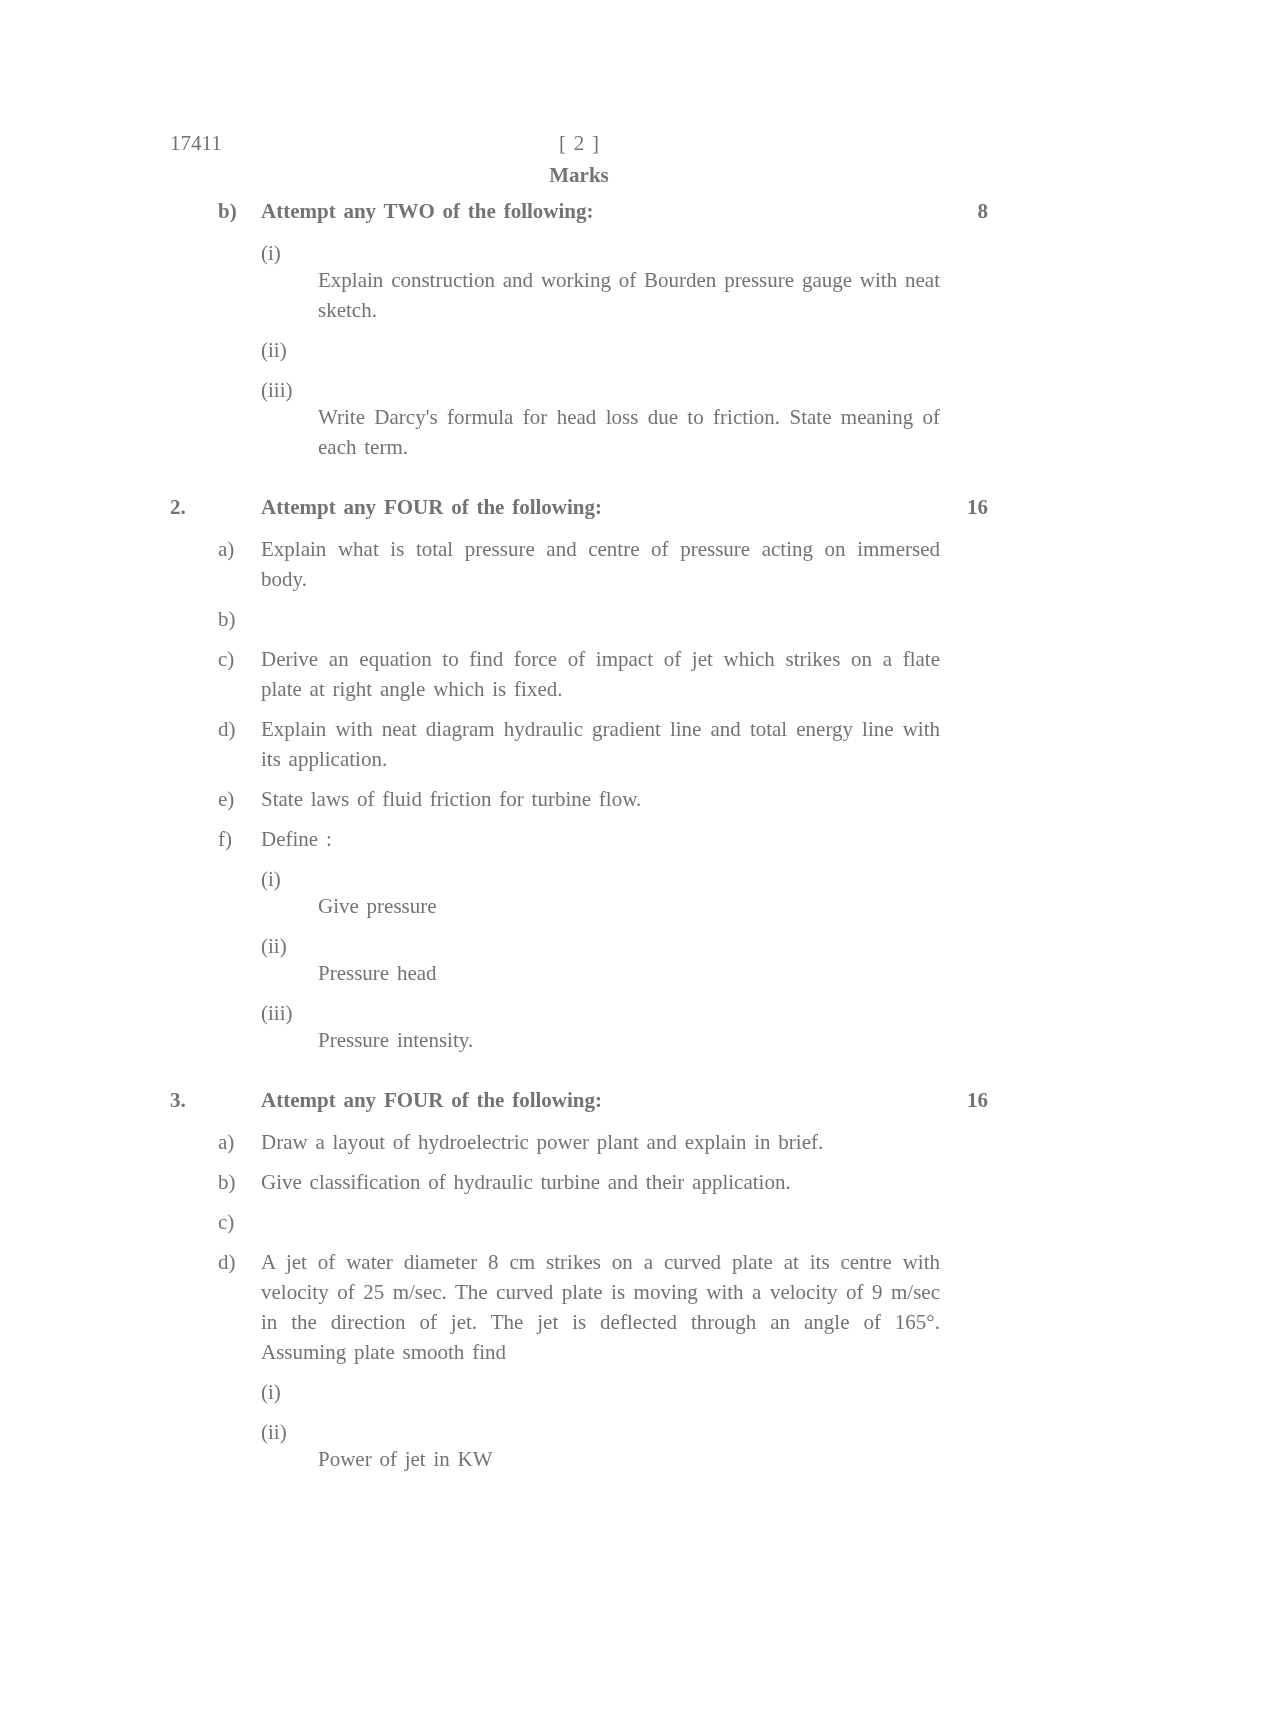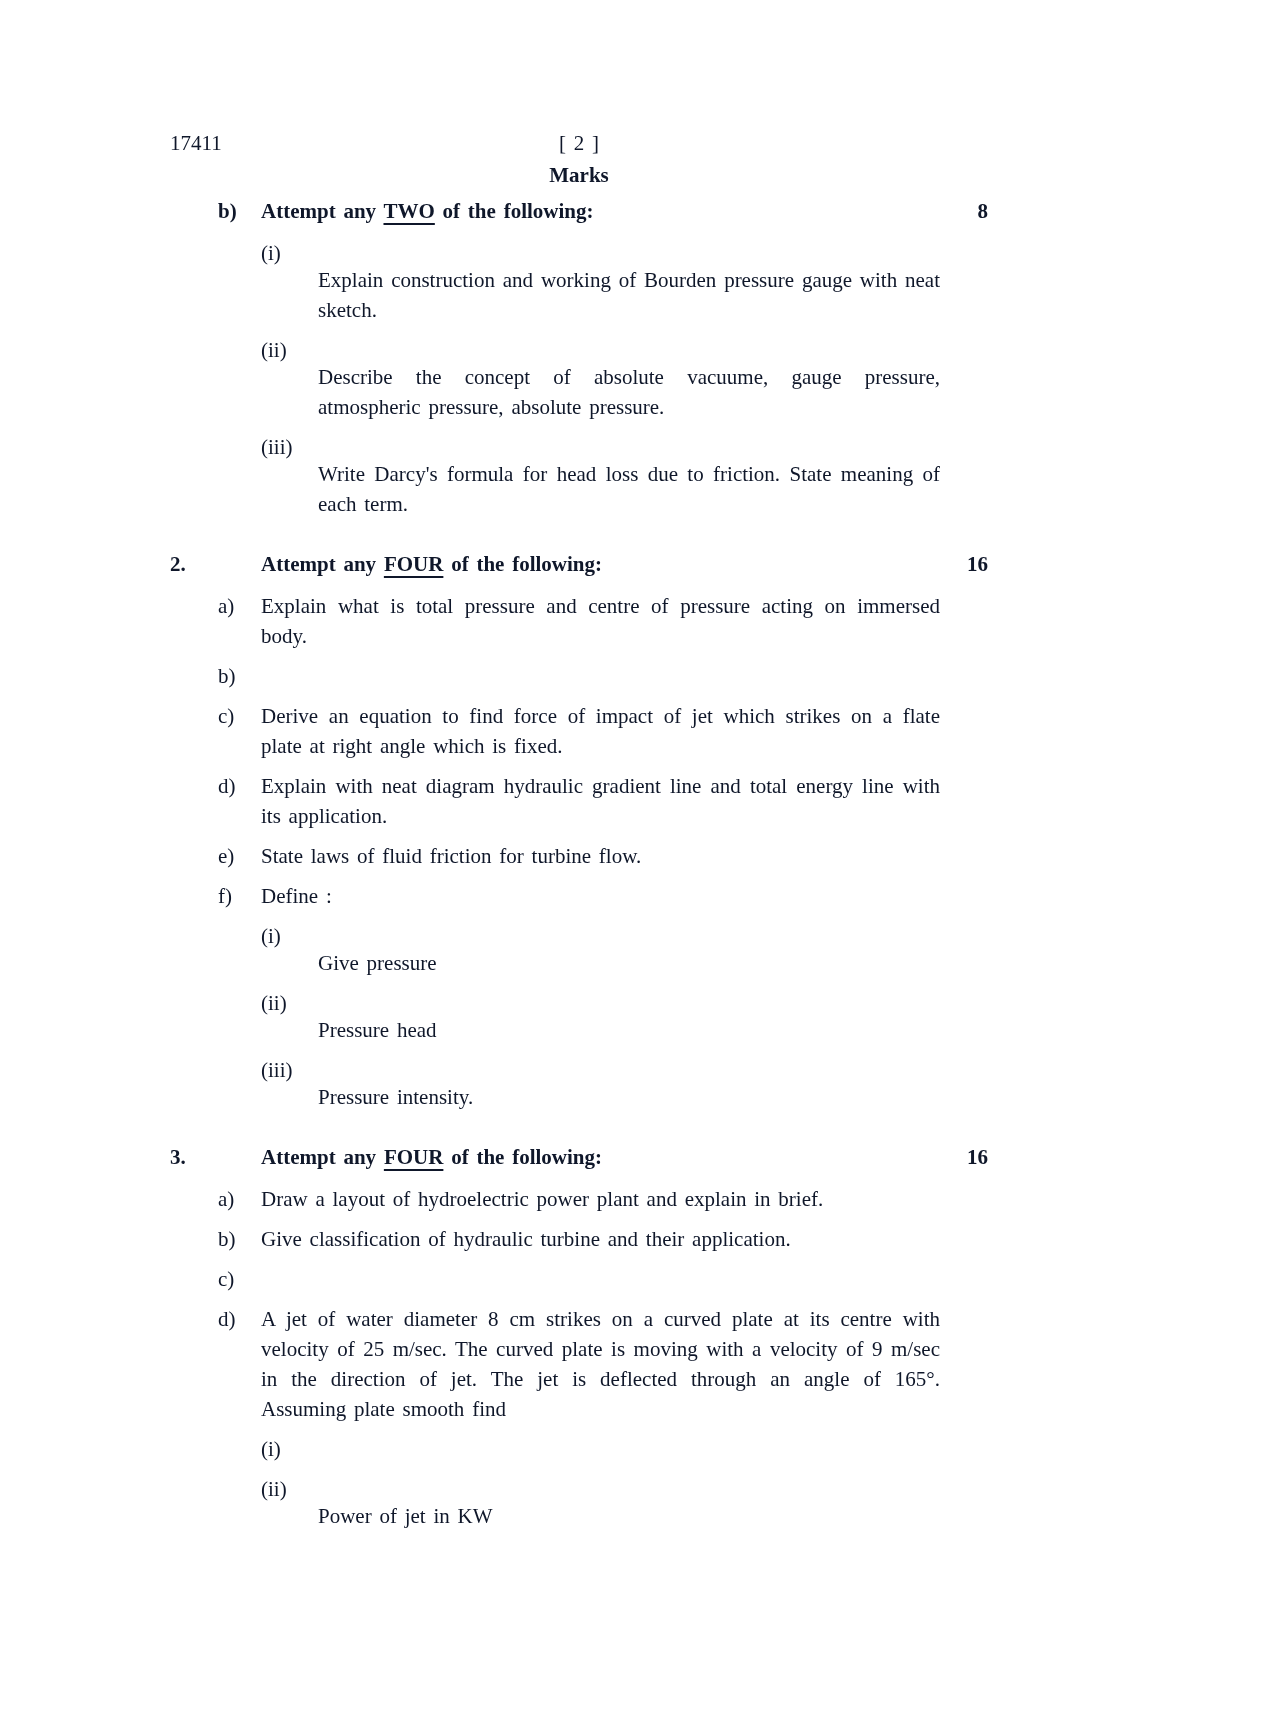--- a/index.html
+++ b/index.html
@@ -7,21 +7,21 @@
     padding: 0;
     background: #ffffff;
   }
   .page {
     position: relative;
     width: 1125px;
     height: 1726px;
     background: #ffffff;
     overflow: hidden;
     font-family: "Liberation Serif", serif;
-    color: #0f172a;
+    color: #737373;
   }
   .content {
     position: absolute;
     left: 170px;
     top: 128px;
     width: 818px;
     font-size: 21px;
     line-height: 30px;
     word-spacing: 0.12em;
   }
@@ -62,21 +62,20 @@
     flex: none;
     box-sizing: border-box;
   }
   .sec-label.indent {
     padding-left: 48px;
   }
   .heading-text {
     flex: 1;
   }
   .kw {
-    text-decoration: underline;
     text-underline-offset: 5px;
     text-decoration-thickness: 2px;
   }
   .marks-val {
     flex: none;
     width: 45px;
     text-align: right;
   }
   .item {
     display: flex;
@@ -129,21 +128,20 @@
           <span>of the following:</span>
         </span>
         <span class="marks-val">8</span>
       </div>
       <div class="item lvlB">
         <span class="item-label">(i)</span>
         <span class="item-text">Explain construction and working of Bourden pressure gauge with neat sketch.</span>
       </div>
       <div class="item lvlB">
         <span class="item-label">(ii)</span>
-        <span class="item-text">Describe the concept of absolute vacuume, gauge pressure, atmospheric pressure, absolute pressure.</span>
       </div>
       <div class="item lvlB">
         <span class="item-label">(iii)</span>
         <span class="item-text">Write Darcy's formula for head loss due to friction. State meaning of each term.</span>
       </div>
     </div>
 
     <div class="section">
       <div class="heading-row">
         <span class="sec-label">2.</span>

